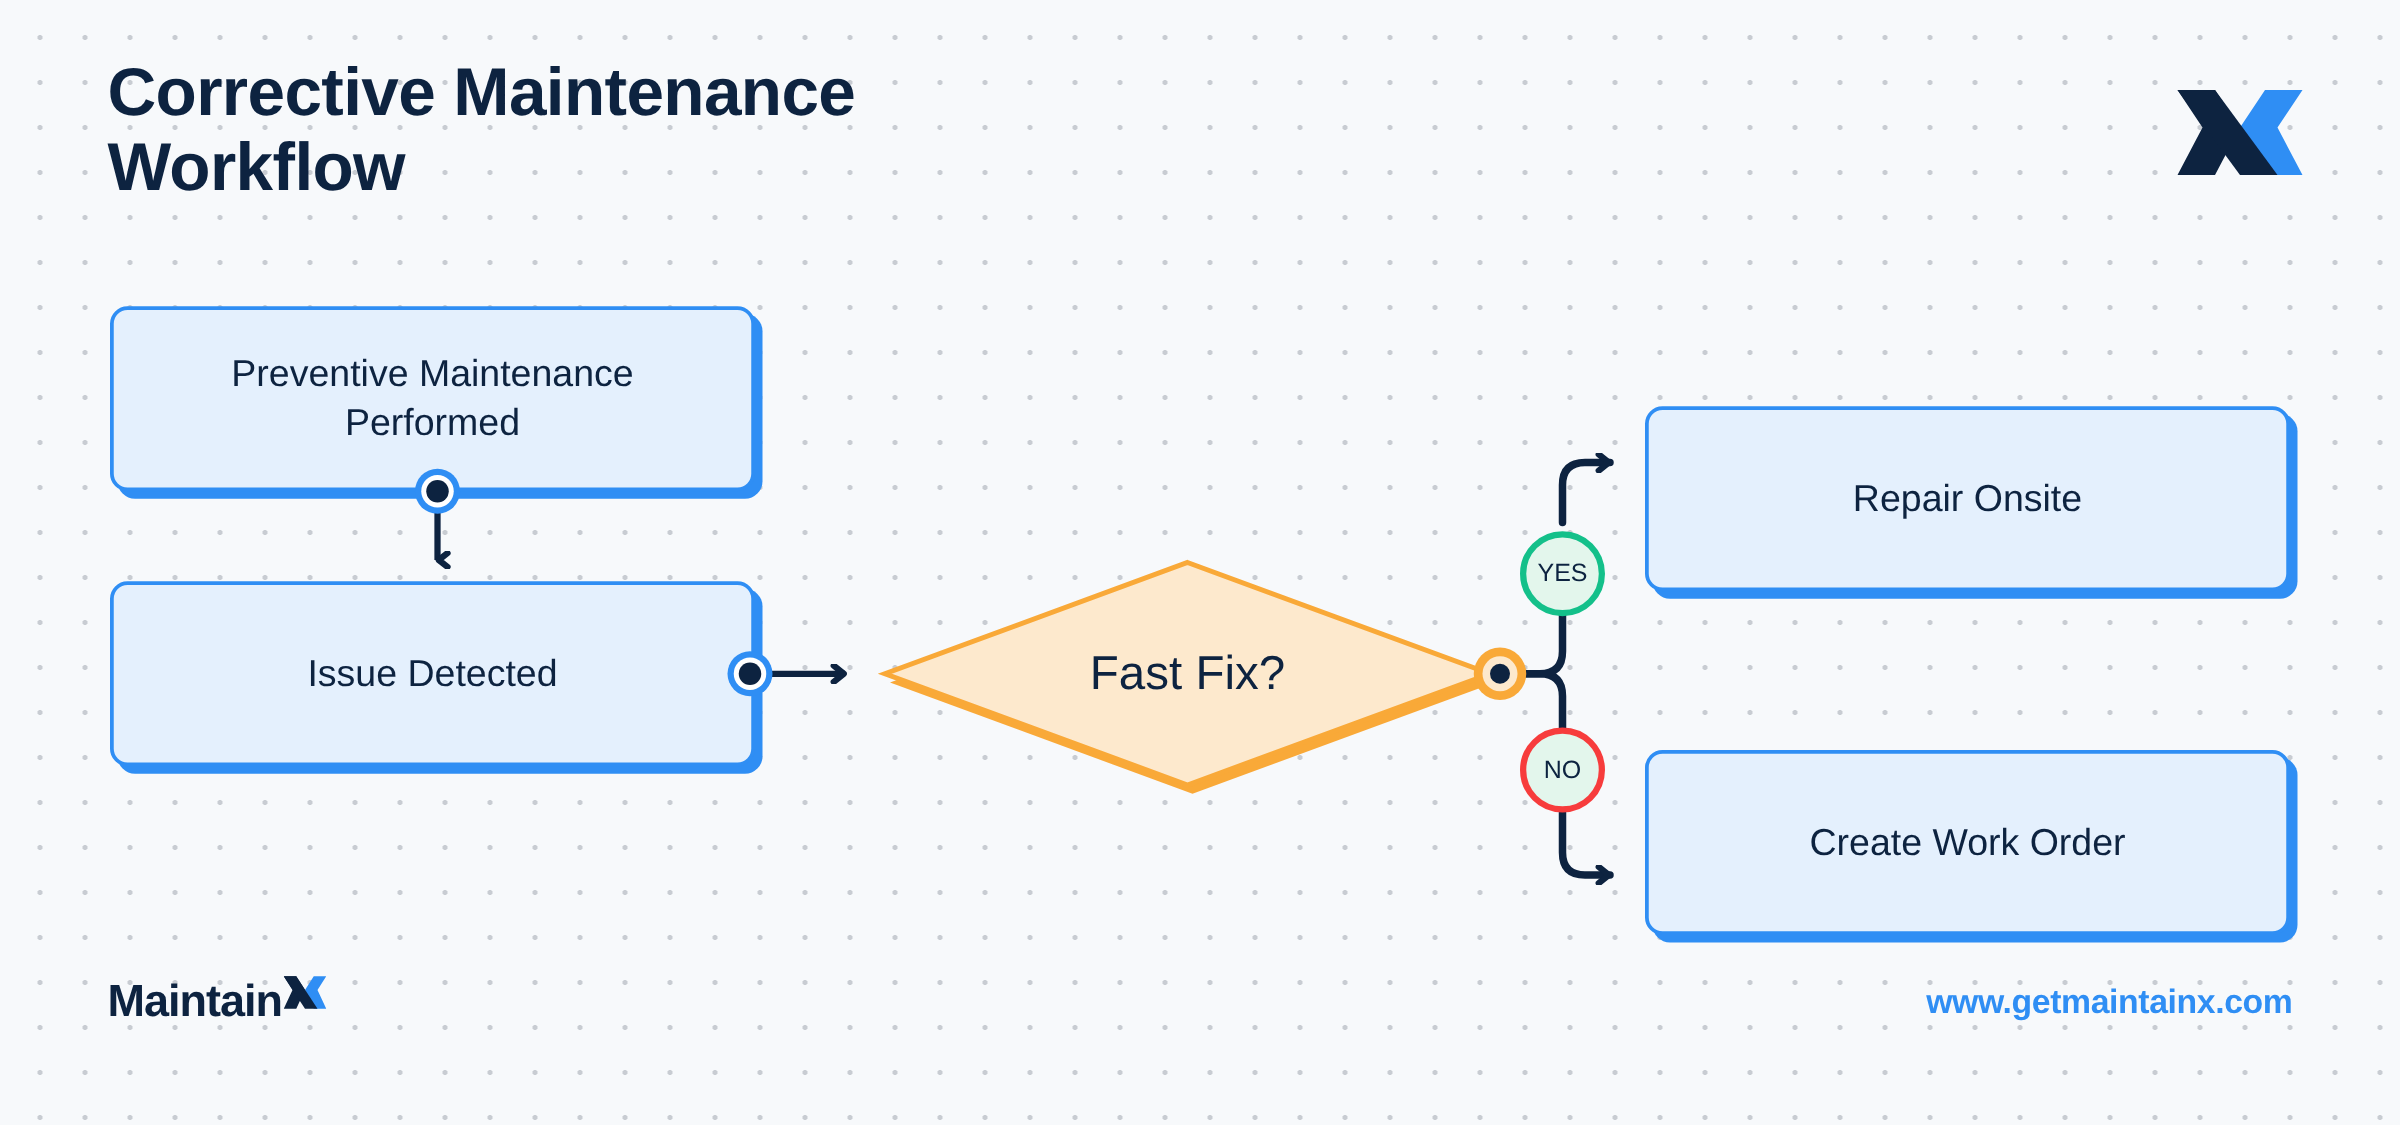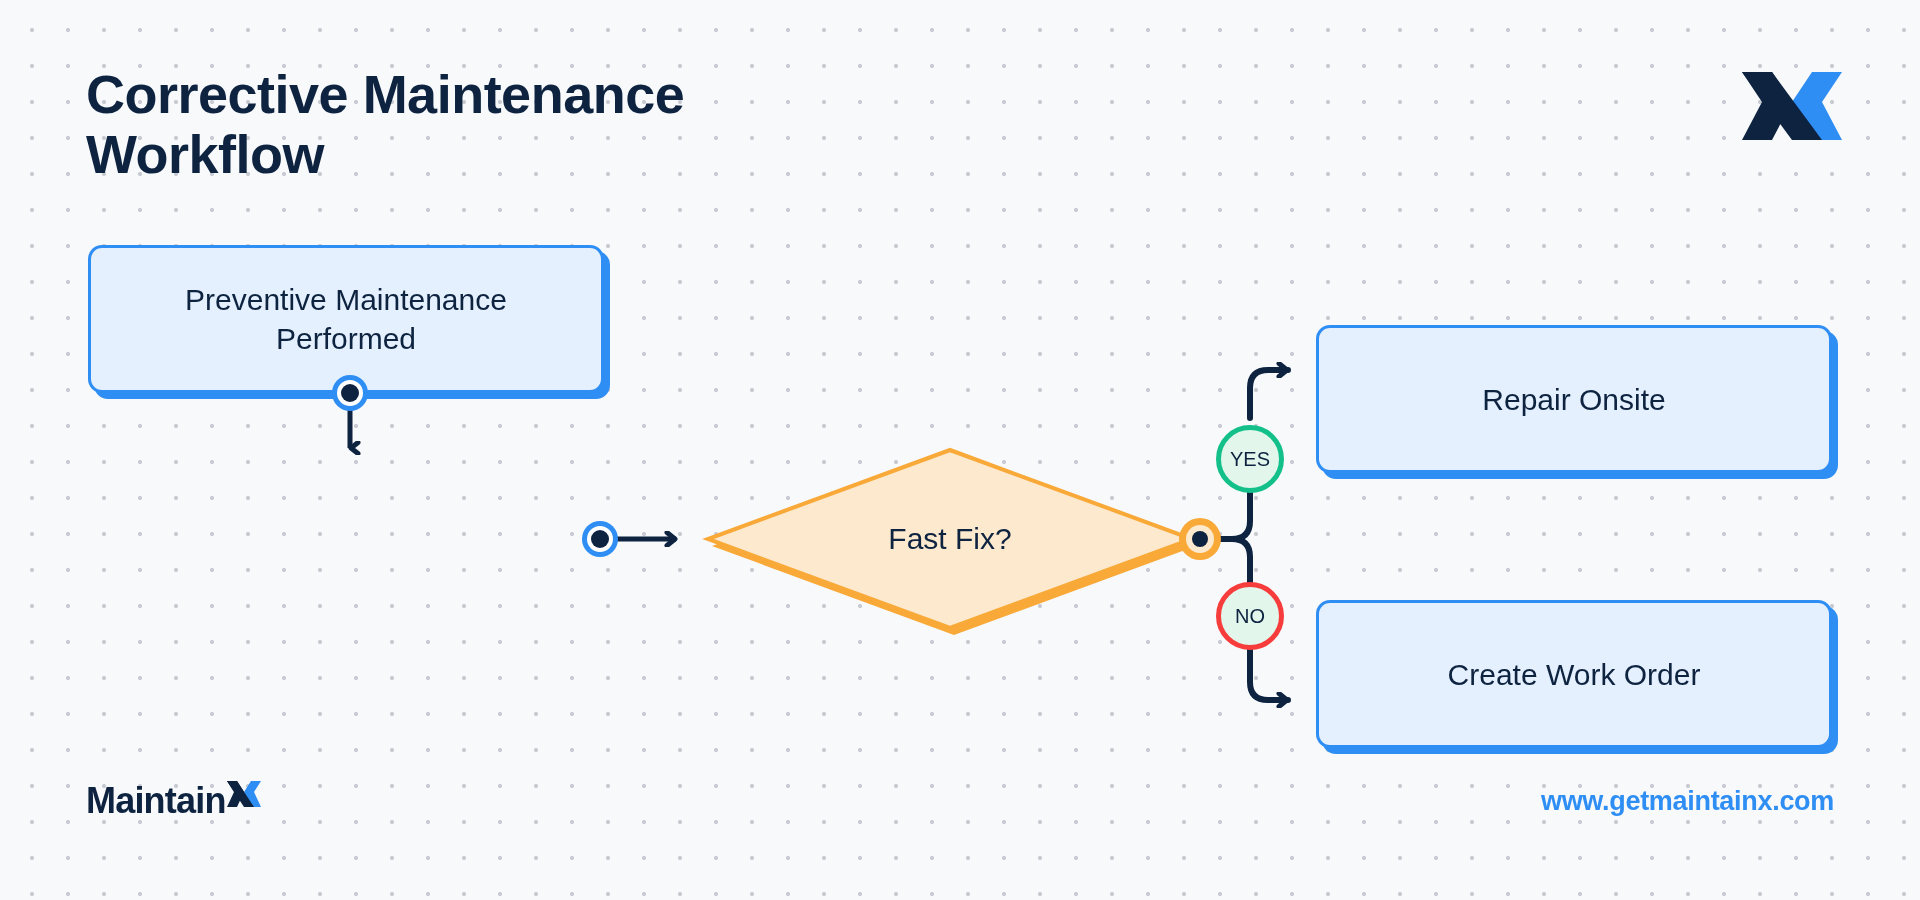--- a/index.html
+++ b/index.html
@@ -22,21 +22,21 @@
     background-image: radial-gradient(circle, #c8ccd2 2px, transparent 2.2px);
     background-size: 36px 36px;
     background-position: 14px 12px;
     overflow: hidden;
   }
 
   
   #title {
     position: absolute;
     left: 86px;
-    top: 64px;
+    top: 44px;
     width: 820px;
     font-size: 54px;
     line-height: 1.12;
     font-weight: bold;
     letter-spacing: -0.5px;
     color: #0d2340;
     white-space: pre-line;
   }
 
   
@@ -81,21 +81,21 @@
     top: 438px;
     width: 500px;
     height: 202px;
   }
   #node-decision .dia-label {
     position: absolute;
     inset: 0;
     display: flex;
     align-items: center;
     justify-content: center;
-    font-size: 30px;
+    font-size: 38px;
     color: #0d2340;
     pointer-events: none;
   }
 
   
   #wires {
     position: absolute;
     left: 0; top: 0;
     width: 1920px; height: 900px;
     pointer-events: none;
@@ -159,20 +159,23 @@
     <path d="M2 4 h30 l20 30 -20 38 h-30 l20 -38 Z" fill="#0d2340"></path>
     <path d="M52 34 l20 -30 h30 l-20 30 20 38 h-30 Z" fill="#2f8ef4"></path>
     <path d="M2 4 h30 l50 68 h-30 Z" fill="#0d2340"></path>
   </svg>
 
   <div class="node blue" id="node-pm">
     <span>Preventive Maintenance
 Performed</span>
   </div>
 
+  <div class="node blue" id="node-issue">
+    <span>Issue Detected</span>
+  </div>
 
   <div id="node-decision">
     <svg viewBox="0 0 500 202" width="500" height="202">
       <path d="M250 12 L492 101 L250 190 L8 101 Z" fill="#f9a938" transform="translate(4,7)"></path>
       <path d="M250 12 L492 101 L250 190 L8 101 Z" fill="#fde9cd" stroke="#f9a938" stroke-width="4"></path>
     </svg>
     <div class="dia-label">Fast Fix?</div>
   </div>
 
   <div class="node blue" id="node-repair">

